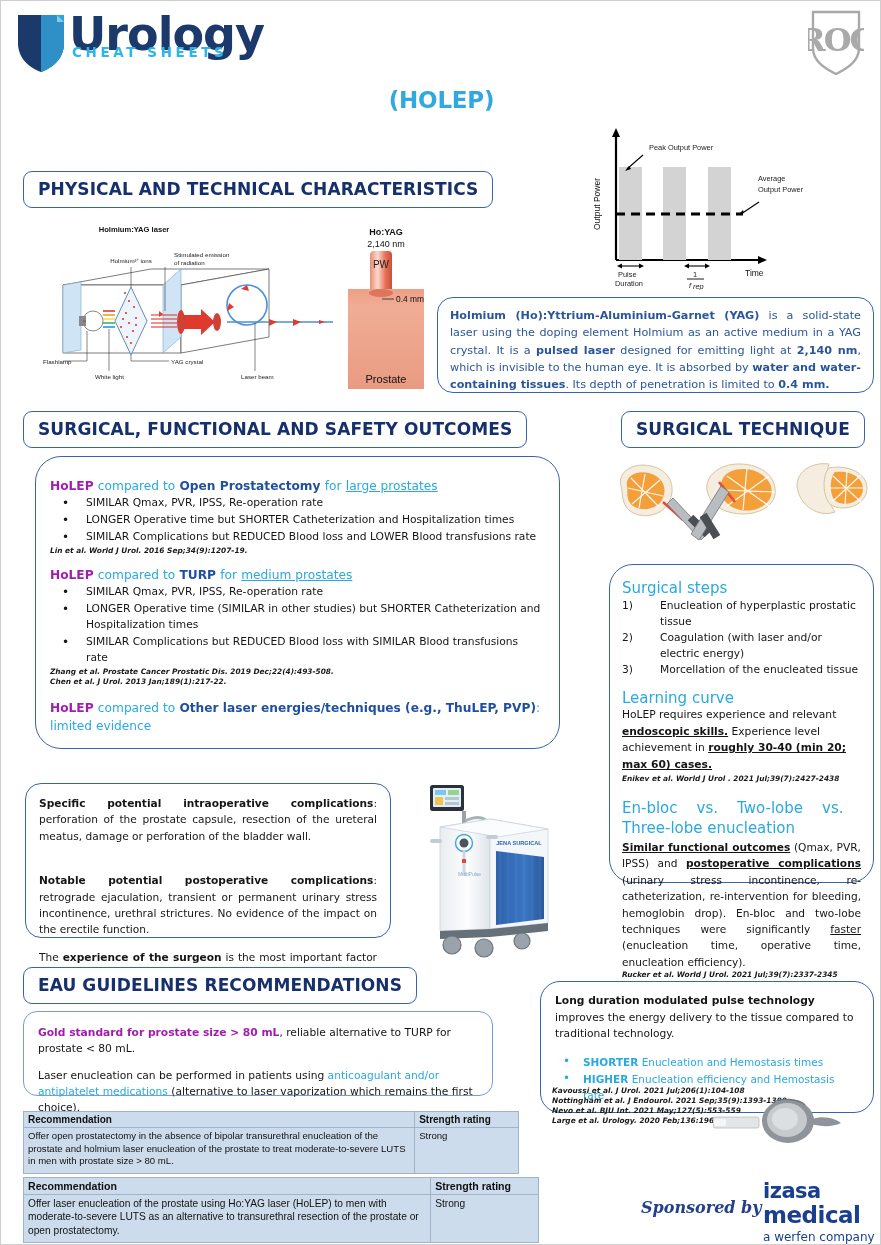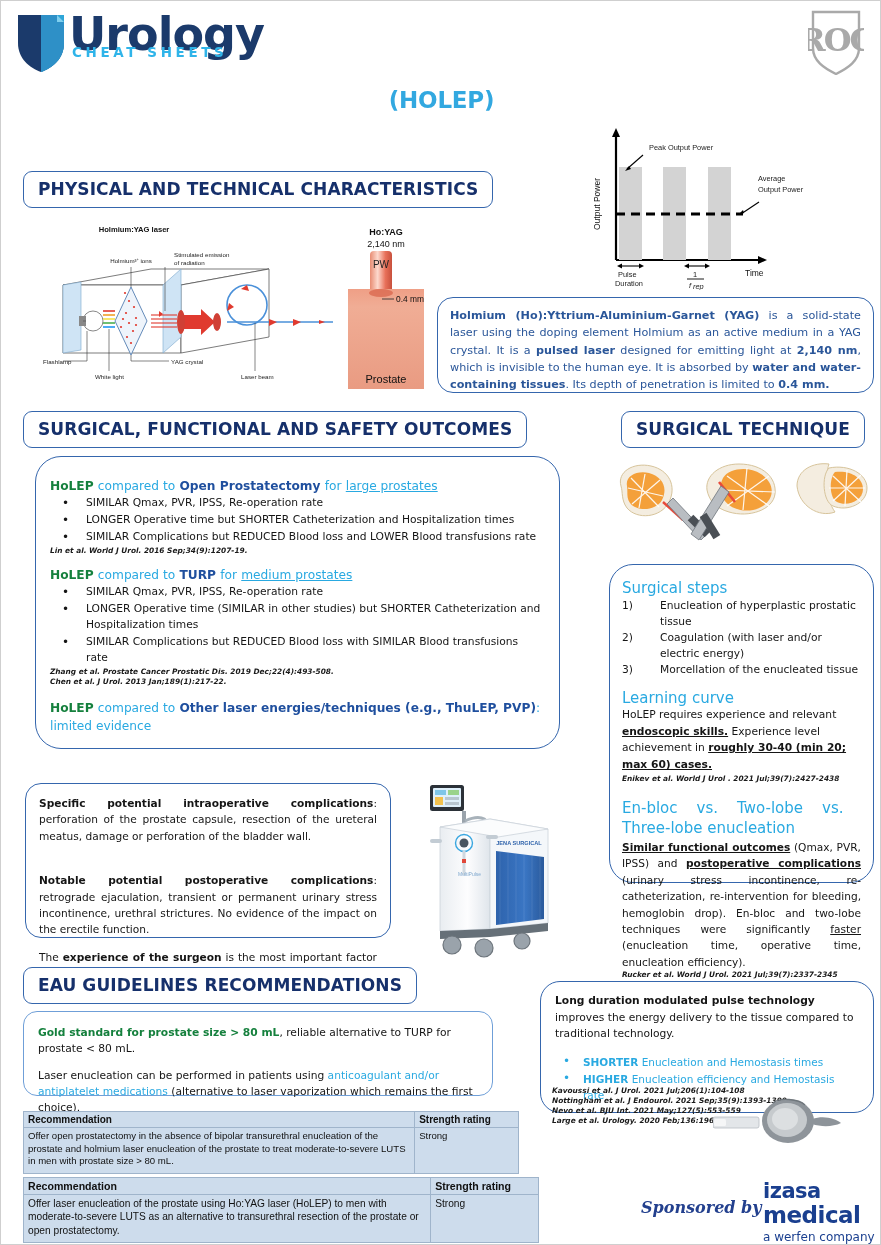--- a/index.html
+++ b/index.html
@@ -55,21 +55,21 @@
   
   .card {
     border: 1.6px solid #3566ad;
     border-radius: 18px;
     background: #fff;
     position: absolute;
   }
   .card.thin { border-width: 1.2px; border-color: #6f9fd8; border-radius: 14px; }
   .b { font-weight: bold; }
   .cyan { color: #29a9e1; }
-  .cyan-b { color: #15803d; font-weight: bold; }
+  .cyan-b { color: #a21caf; font-weight: bold; }
   .u { text-decoration: underline; }
 
   .body-blue {
     color: #2a5699; font-size: 11.3px; line-height: 1.52;
     text-align: justify;
     font-family: "DejaVu Sans", sans-serif;
   }
   .body-black {
     color: #151515; font-size: 10.6px; line-height: 1.55;
     text-align: justify;

